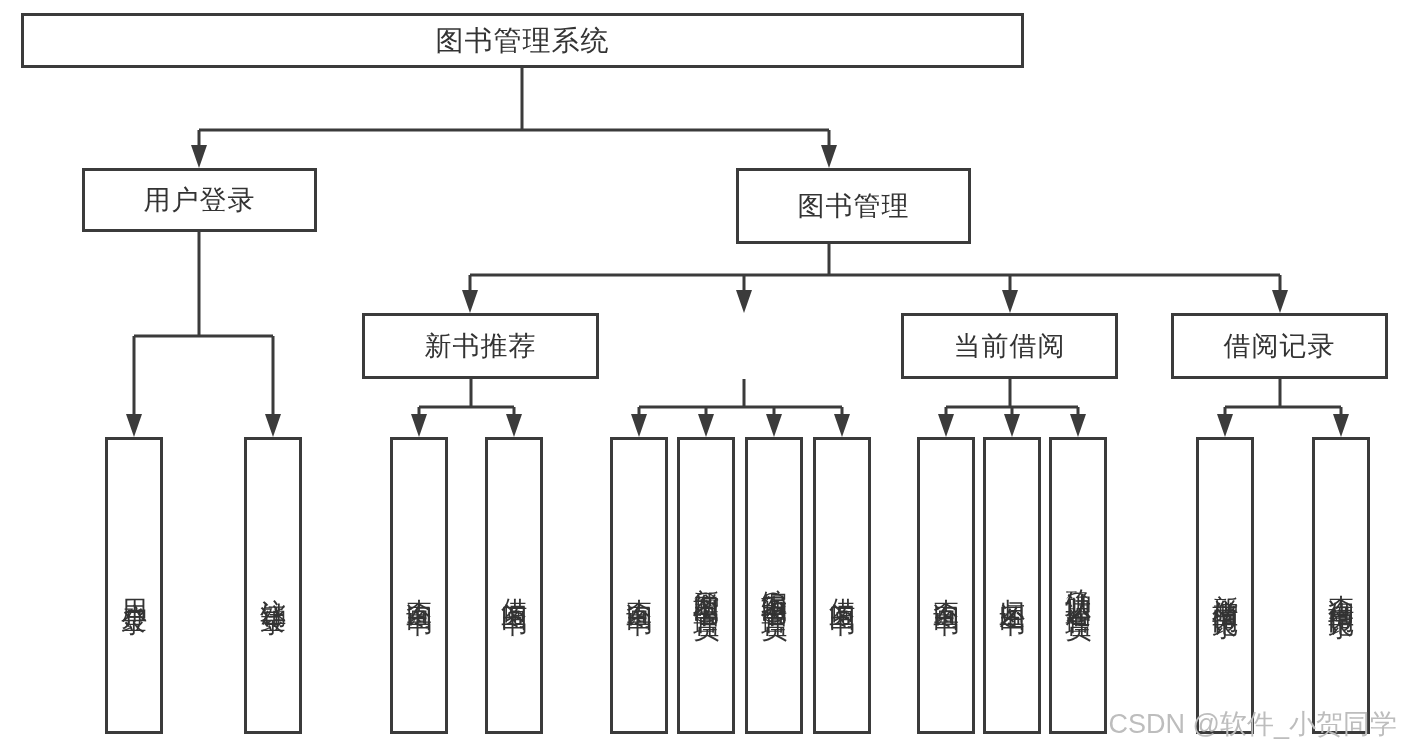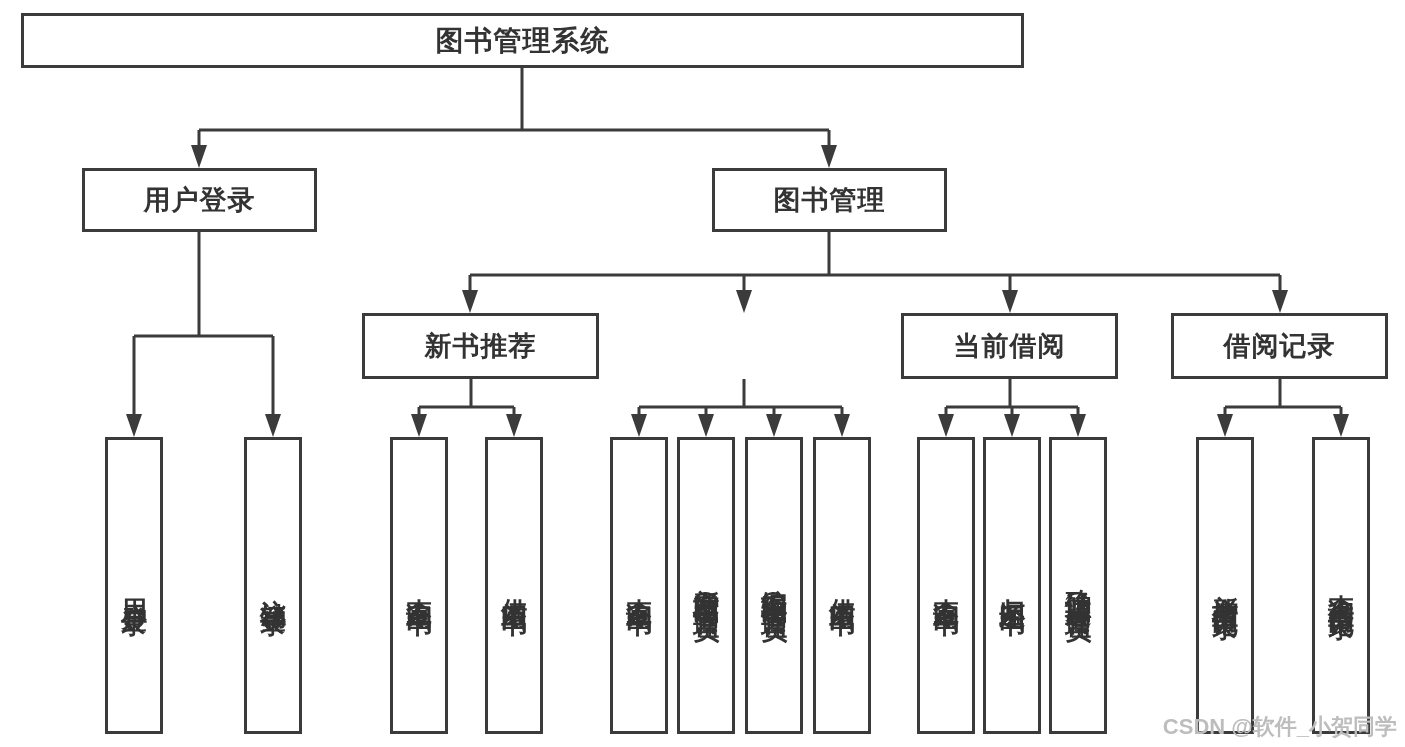--- a/index.html
+++ b/index.html
@@ -8,21 +8,20 @@
     background: #ffffff;
   }
   .stage {
     position: relative;
     width: 1405px;
     height: 747px;
     background: #ffffff;
     font-family: "Liberation Sans", "DejaVu Sans", sans-serif;
     color: #333333;
     overflow: hidden;
-    font-weight: bold;
   }
   .connectors {
     position: absolute;
     left: 0;
     top: 0;
     z-index: 0;
   }
   .hbox, .vbox {
     position: absolute;
     box-sizing: border-box;
@@ -51,21 +50,21 @@
     text-orientation: mixed;
     font-size: 26px;
     line-height: 1.05;
     letter-spacing: 4px;
     white-space: nowrap;
   }
   .watermark {
     position: absolute;
     right: 8px;
     bottom: 5px;
-    font-size: 22px;
+    font-size: 27px;
     color: #bdbdbd;
     z-index: 2;
     white-space: nowrap;
   }
 </style>
 </head>
 <body>
 
 <div class="stage">
 
@@ -101,21 +100,21 @@
     </g>
   </svg>
 
   <div class="hbox root" style="left:21px; top:13px; width:1003px; height:55px">
     <span>图书管理系统</span>
   </div>
 
   <div class="hbox" style="left:82px; top:168px; width:235px; height:64px">
     <span>用户登录</span>
   </div>
-  <div class="hbox" style="left:712px; top:168px; width:235px; height:64px">
+  <div class="hbox" style="left:736px; top:168px; width:235px; height:76px">
     <span>图书管理</span>
   </div>
 
   <div class="hbox" style="left:362px; top:313px; width:237px; height:66px">
     <span>新书推荐</span>
   </div>
   <div class="hbox" style="left:1171px; top:313px; width:217px; height:66px">
     <span>借阅记录</span>
   </div>
   <div class="hbox" style="left:901px; top:313px; width:217px; height:66px">

